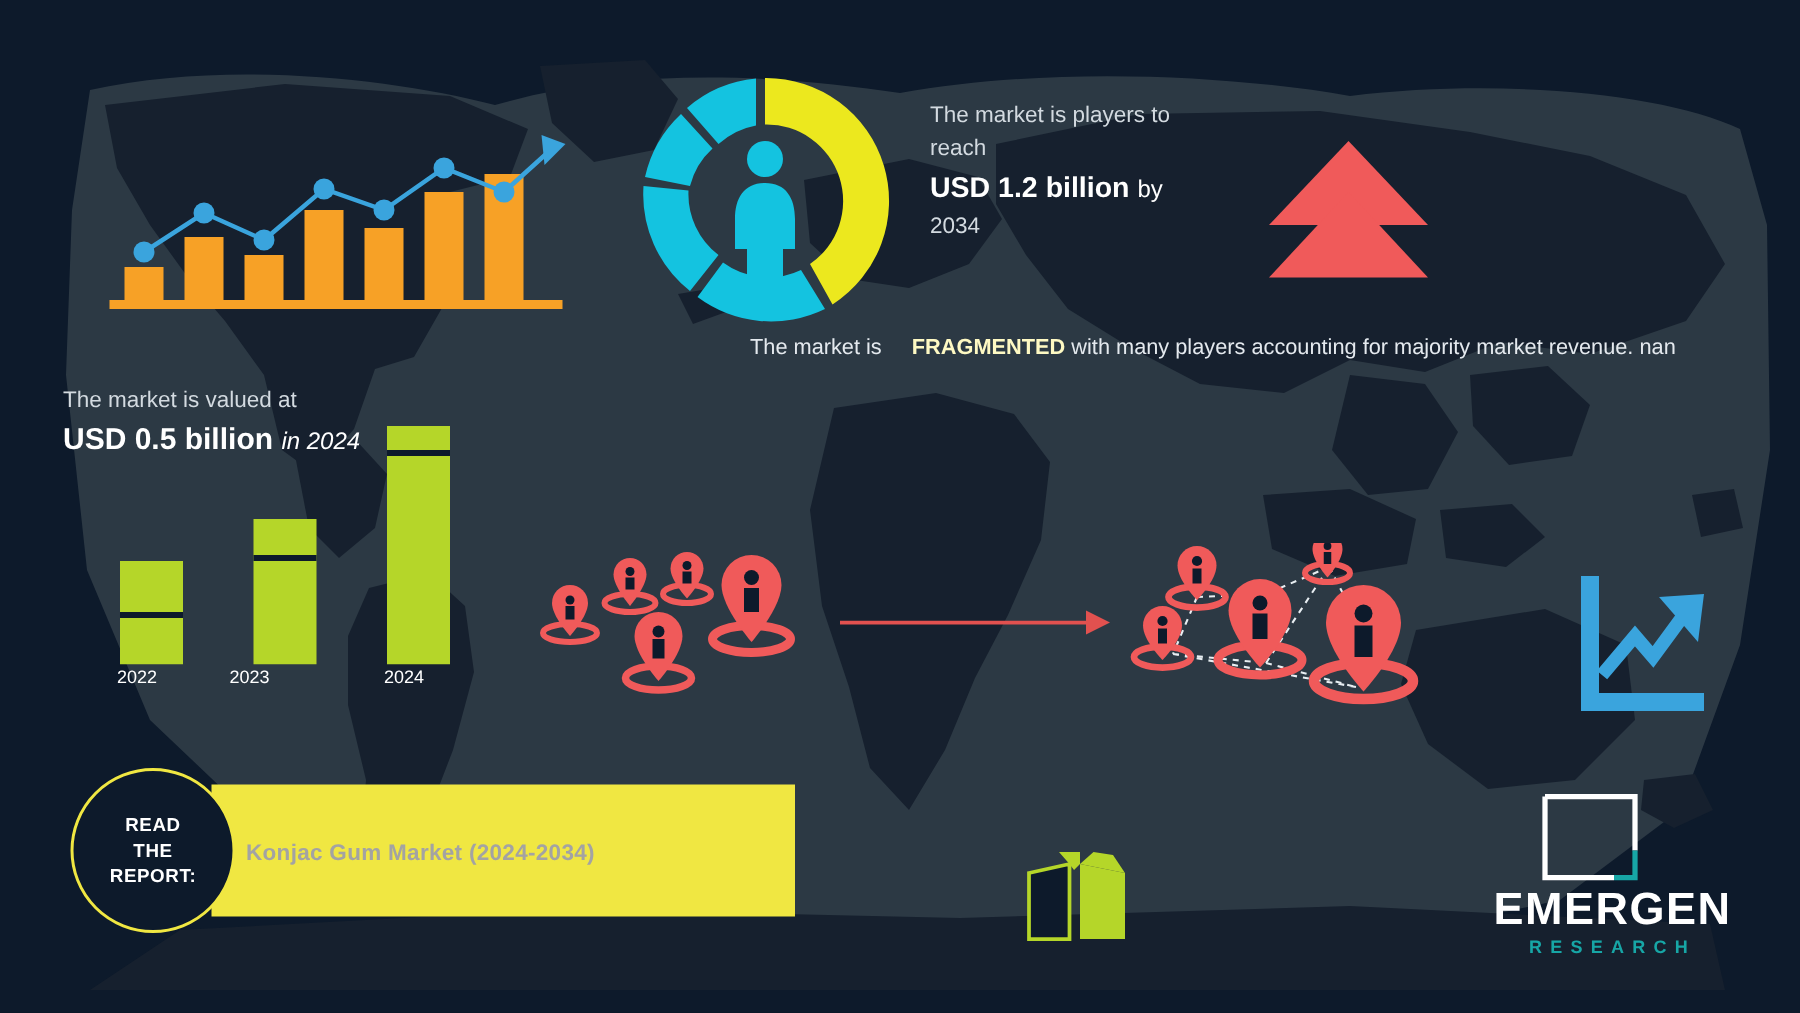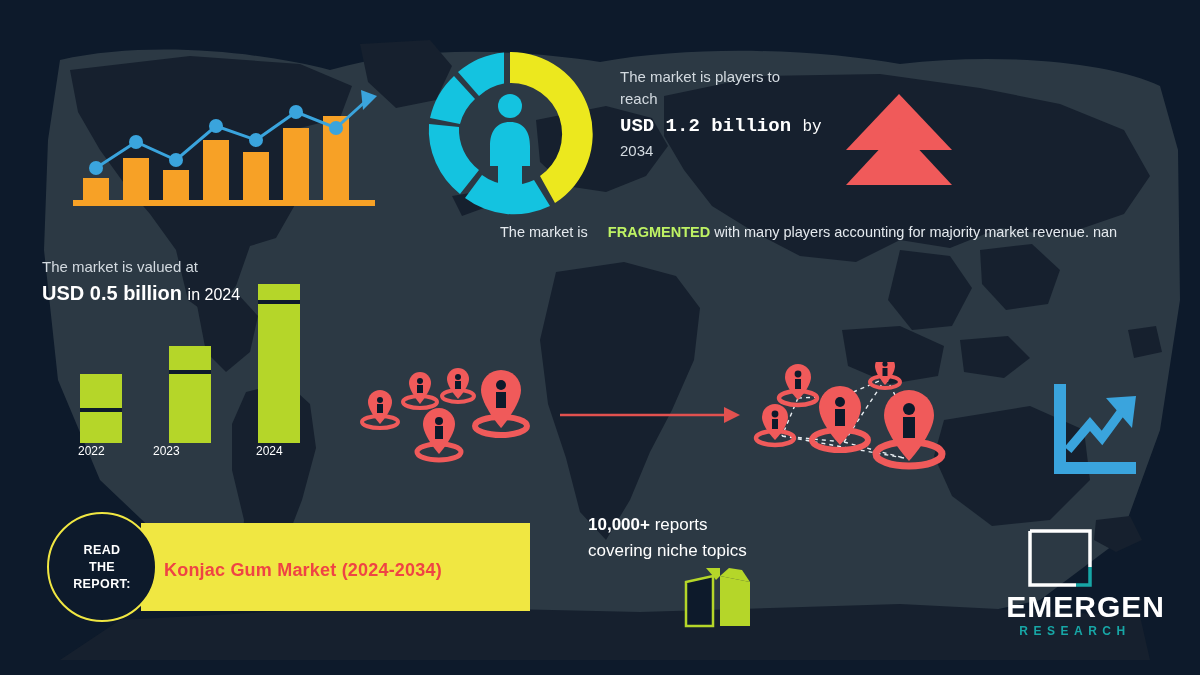--- a/index.html
+++ b/index.html
@@ -33,39 +33,39 @@
 
   
   #orange-chart { position: absolute; left: 65px; top: 82px; width: 320px; height: 128px; }
 
   
   #donut-chart { position: absolute; left: 424px; top: 48px; width: 172px; height: 172px; }
 
   
   #forecast-block { position: absolute; left: 620px; top: 66px; width: 240px; }
   #forecast-lead { font-size: 15px; line-height: 22px; color: #d3dae0; }
-  #forecast-value { font-size: 19px; line-height: 26px; color: #ffffff; font-weight: 700; margin-top: 3px; font-family: Liberation Mono, monospace; }
+  #forecast-value { font-size: 19px; line-height: 26px; color: #ffffff; font-weight: 700; margin-top: 3px; }
   #forecast-value .by { font-weight: 400; font-size: 16px; }
   #forecast-year { font-size: 15px; line-height: 21px; color: #d3dae0; }
 
   
   #up-arrows { position: absolute; left: 840px; top: 92px; width: 118px; height: 95px; }
 
   
   #fragmented-block {
     position: absolute; left: 500px; top: 220px; width: 640px;
     font-size: 14.5px; line-height: 24px; color: #e4e9ee;
   }
-  #fragmented-block .hl { color: #bef264; font-weight: 700; padding-left: 16px; }
+  #fragmented-block .hl { color: #fef9c3; font-weight: 700; padding-left: 16px; }
 
   
   #valued-block { position: absolute; left: 42px; top: 256px; width: 300px; }
   #valued-lead { font-size: 15px; line-height: 21px; color: #d3dae0; }
   #valued-value { font-size: 20px; line-height: 28px; color: #ffffff; font-weight: 700; margin-top: 2px; }
-  #valued-value .yr { font-weight: 400; font-size: 16px; }
+  #valued-value .yr { font-weight: 400; font-size: 16px; font-style: italic; }
 
   
   #green-chart { position: absolute; left: 70px; top: 278px; width: 240px; height: 165px; }
   .green-axis-labels {
     position: absolute; left: 70px; top: 424px; width: 240px; height: 18px;
   }
   .green-axis-labels span {
     position: absolute; font-size: 12px; color: #ffffff; font-weight: 400; margin-top: 20px;
   }
 
@@ -78,21 +78,21 @@
   #trend-icon { position: absolute; left: 1044px; top: 378px; width: 100px; height: 100px; }
 
   
   #report-banner {
     position: absolute; left: 141px; top: 523px;
     width: 389px; height: 88px;
     background: #f0e742;
   }
   #report-title {
     position: absolute; left: 164px; top: 560px;
-    font-size: 18px; font-weight: 700; color: #ef4444; letter-spacing: .2px;
+    font-size: 15px; font-weight: 700; color: #a3a3a3; letter-spacing: .2px;
   }
   #report-circle {
     position: absolute; left: 47px; top: 512px;
     width: 110px; height: 110px; border-radius: 50%;
     background: #0d1a2b; border: 2px solid #f0e742;
     display: flex; align-items: center; justify-content: center;
   }
   #report-circle-label {
     font-size: 12.5px; line-height: 17px; font-weight: 700;
     color: #ffffff; text-align: center; letter-spacing: .4px;
@@ -102,21 +102,21 @@
   #reports-block { position: absolute; left: 588px; top: 512px; width: 230px; }
   #reports-line1 { font-size: 17px; line-height: 26px; color: #ffffff; }
   #reports-line1 .num { font-weight: 700; }
   #reports-line2 { font-size: 17px; line-height: 26px; color: #ffffff; }
   #book-icon { position: absolute; left: 680px; top: 568px; width: 76px; height: 62px; }
 
   
   #brand-logo { position: absolute; left: 985px; top: 528px; width: 180px; height: 116px; }
   #brand-mark { position: absolute; left: 42px; top: 0; width: 66px; height: 60px; }
   #brand-name {
-    position: absolute; left: 0; top: 62px; width: 180px; text-align: right;
+    position: absolute; left: 0; top: 62px; width: 180px; text-align: center;
     font-size: 30px; font-weight: 700; color: #ffffff; letter-spacing: 1px;
   }
   #brand-sub {
     position: absolute; left: 0; top: 96px; width: 180px; text-align: center;
     font-size: 12px; font-weight: 700; color: #17a6a6; letter-spacing: 5.5px;
   }
 </style>
 </head>
 <body>
 
@@ -345,26 +345,20 @@
   <div id="report-banner"></div>
   <div id="report-title">Konjac Gum Market (2024-2034)</div>
   <div id="report-circle">
     <div id="report-circle-label">
       <span>READ</span><br>
       <span>THE</span><br>
       <span>REPORT:</span>
     </div>
   </div>
 
-  <div id="reports-block">
-    <div id="reports-line1">
-      <span class="num">10,000+</span><span> reports</span>
-    </div>
-    <div id="reports-line2">covering niche topics</div>
-  </div>
   <svg id="book-icon" viewBox="0 0 76 62">
 
     <path d="M6,14 L33,8 L33,58 L6,58 Z" fill="#0d1a2b" stroke="#b5d629" stroke-width="2.5"></path>
 
     <path d="M40,8 L70,14 L70,58 L40,58 Z" fill="#b5d629"></path>
 
     <path d="M33,8 L26,0 L40,0 L40,8 L36,12 Z" fill="#b5d629"></path>
     <path d="M40,8 L49,0 L62,2 L70,14 L40,8 Z" fill="#b5d629"></path>
   </svg>
 

